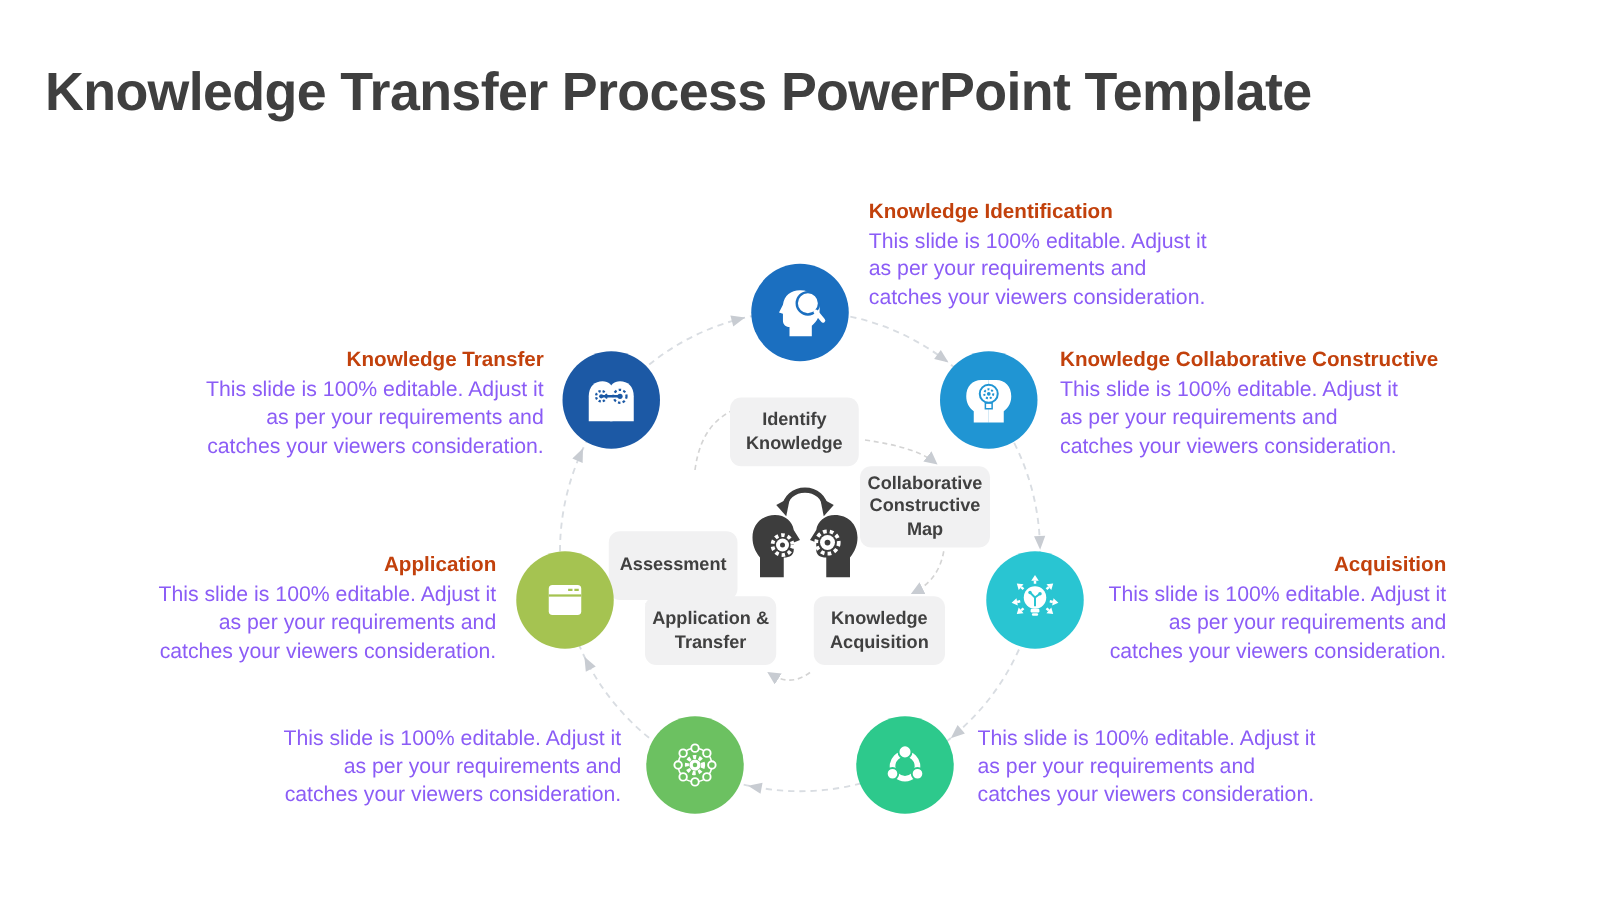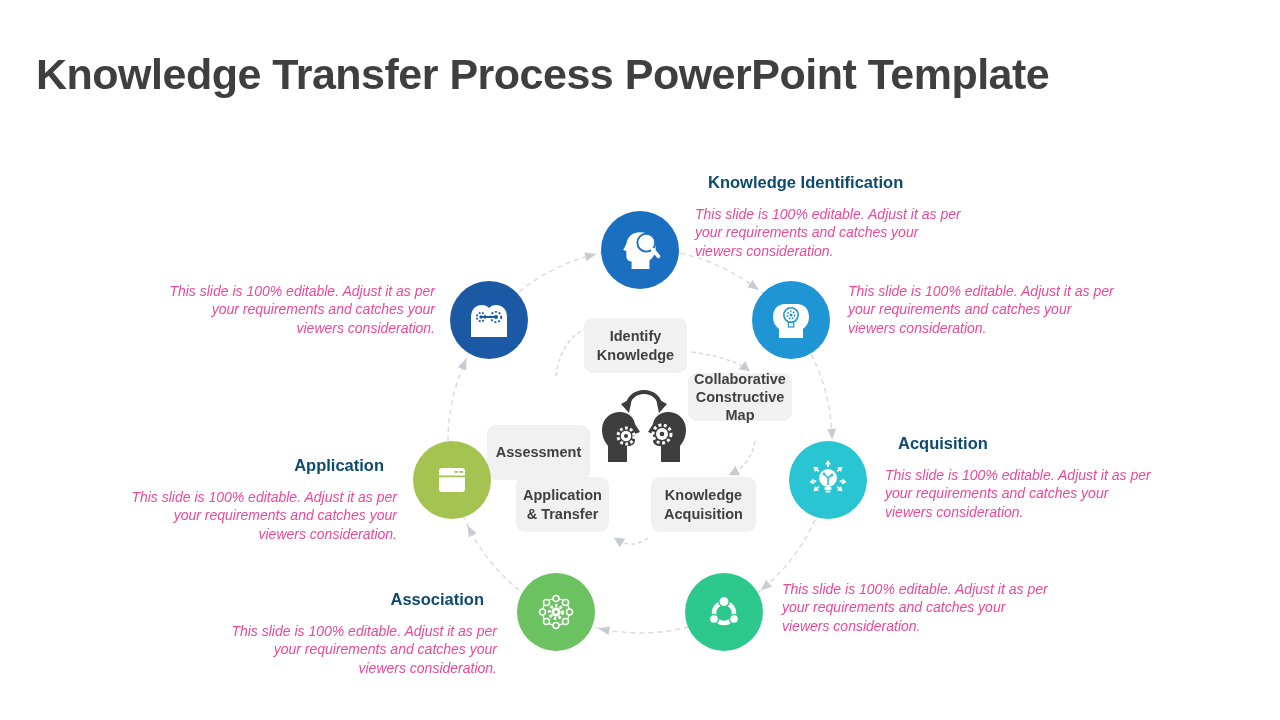--- a/index.html
+++ b/index.html
@@ -5,22 +5,22 @@
   html,body{margin:0;padding:0;}
   body{
     width:1280px;height:720px;position:relative;background:#ffffff;overflow:hidden;
     font-family:"Liberation Sans","DejaVu Sans",sans-serif;
   }
   .title{
     position:absolute;left:36px;top:50px;margin:0;
     font-size:43px;font-weight:700;color:#3f3f3f;letter-spacing:-0.5px;white-space:nowrap;
   }
   .block{position:absolute;}
-  .block h3{margin:13px;font-size:16.5px;font-weight:700;color:#0c4a6e;white-space:nowrap;}
-  .block p{margin:3px 0 0;font-size:14px;font-style:italic;color:#ec4899;line-height:1.32;}
+  .block h3{margin:0;font-size:16.5px;font-weight:700;color:#c2410c;white-space:nowrap;}
+  .block p{margin:3px 0 0;font-size:17px;color:#8b5cf6;line-height:1.32;}
   .align-right{text-align:right;}
   .step{
     position:absolute;background:#f1f1f2;border-radius:9px;
     display:flex;align-items:center;justify-content:center;text-align:center;
     font-size:14.5px;font-weight:700;color:#404040;line-height:1.25;padding:1px;
     box-sizing:border-box;
   }
   .circle{
     position:absolute;width:78px;height:78px;border-radius:50%;
     background:var(--c,#888);display:flex;align-items:center;justify-content:center;
@@ -58,27 +58,27 @@
     <path d="M 692,352 C 720,356 738,362 748,370" marker-end="url(#ah)"></path>
     <path d="M 755,441 C 752,458 743,468 731,474" marker-end="url(#ah)"></path>
     <path d="M 648,538 C 637,546 627,546 616,539" marker-end="url(#ah)"></path>
     <path d="M 521,493 C 512,473 512,458 524,441" marker-end="url(#ah)"></path>
   </g>
 </svg>
 
 <div class="step" style="left:584px;top:318px;width:103px;height:55px;">
     <span>Identify Knowledge</span>
   </div>
-<div class="step" style="left:688px;top:373px;width:104px;height:48px;">
+<div class="step" style="left:688px;top:373px;width:104px;height:65px;">
     <span>Collaborative Constructive Map</span>
   </div>
 <div class="step" style="left:651px;top:477px;width:105px;height:55px;justify-content:center;">
     <span>Knowledge Acquisition</span>
   </div>
-<div class="step" style="left:516px;top:477px;width:93px;height:55px;">
+<div class="step" style="left:516px;top:477px;width:105px;height:55px;">
     <span>Application &amp; Transfer</span>
   </div>
 <div class="step" style="left:487px;top:381px;width:103px;height:55px;margin-top:44px;">
     <span>Assessment</span>
   </div>
 
 <svg class="center-icon" width="100" height="76" viewBox="0 0 100 76">
   <path d="M 34,20 A 16,14 0 0 1 66,20" fill="none" stroke="#3d3d3d" stroke-width="4.2"></path>
   <path d="M 27,18 L 38,12 L 35,27 Z" fill="#3d3d3d"></path>
   <path d="M 73,18 L 62,12 L 65,27 Z" fill="#3d3d3d"></path>
@@ -212,37 +212,38 @@
     <circle cx="29" cy="16" r="2.1" fill="var(--c)"></circle>
   </svg>
 </div>
 
 <div class="block" style="left:695px;top:160px;width:272px;">
   <h3>Knowledge Identification</h3>
   <p>This slide is 100% editable. Adjust it as per your requirements and catches your viewers consideration.</p>
 </div>
 
 <div class="block" style="left:848px;top:279px;width:300px;">
+  <h3>Knowledge Collaborative Constructive</h3>
   <p style="width:272px;">This slide is 100% editable. Adjust it as per your requirements and catches your viewers consideration.</p>
 </div>
 
-<div class="block" style="left:885px;top:421px;width:272px;">
+<div class="block" style="left:885px;top:443px;width:272px;text-align:right;">
   <h3>Acquisition</h3>
   <p>This slide is 100% editable. Adjust it as per your requirements and catches your viewers consideration.</p>
 </div>
 
 <div class="block" style="left:782px;top:577px;width:272px;">
   <p>This slide is 100% editable. Adjust it as per your requirements and catches your viewers consideration.</p>
 </div>
 
 <div class="block align-right" style="right:783px;top:577px;width:272px;">
-  <h3>Association</h3>
   <p>This slide is 100% editable. Adjust it as per your requirements and catches your viewers consideration.</p>
 </div>
 
 <div class="block align-right" style="right:883px;top:443px;width:272px;">
   <h3>Application</h3>
   <p>This slide is 100% editable. Adjust it as per your requirements and catches your viewers consideration.</p>
 </div>
 
 <div class="block align-right" style="right:845px;top:279px;width:272px;">
+  <h3>Knowledge Transfer</h3>
   <p>This slide is 100% editable. Adjust it as per your requirements and catches your viewers consideration.</p>
 </div>
 
 </body></html>

